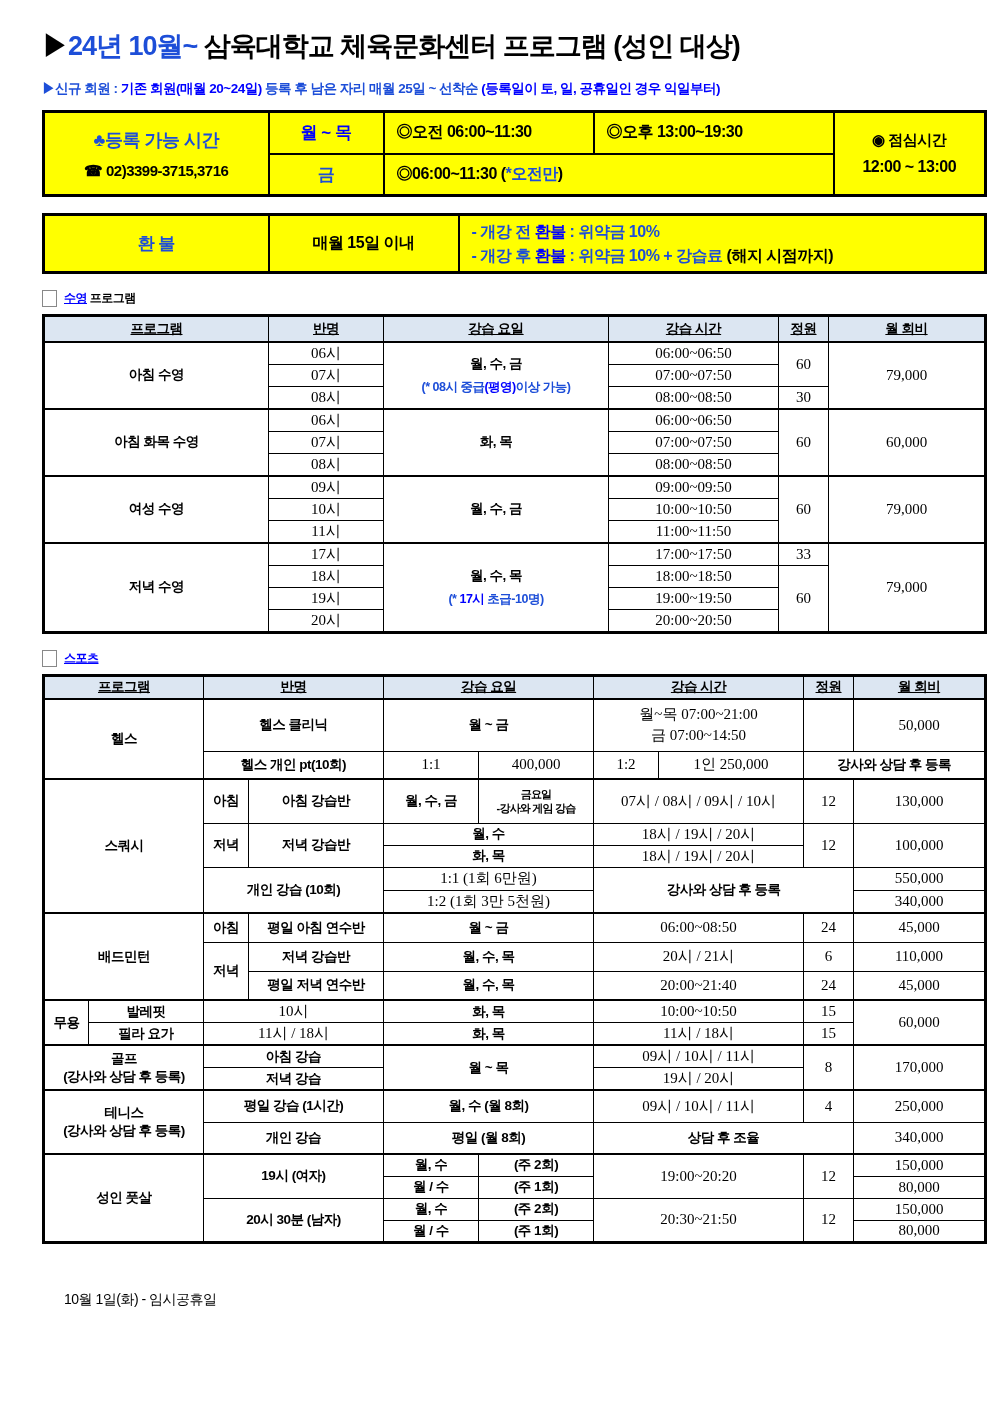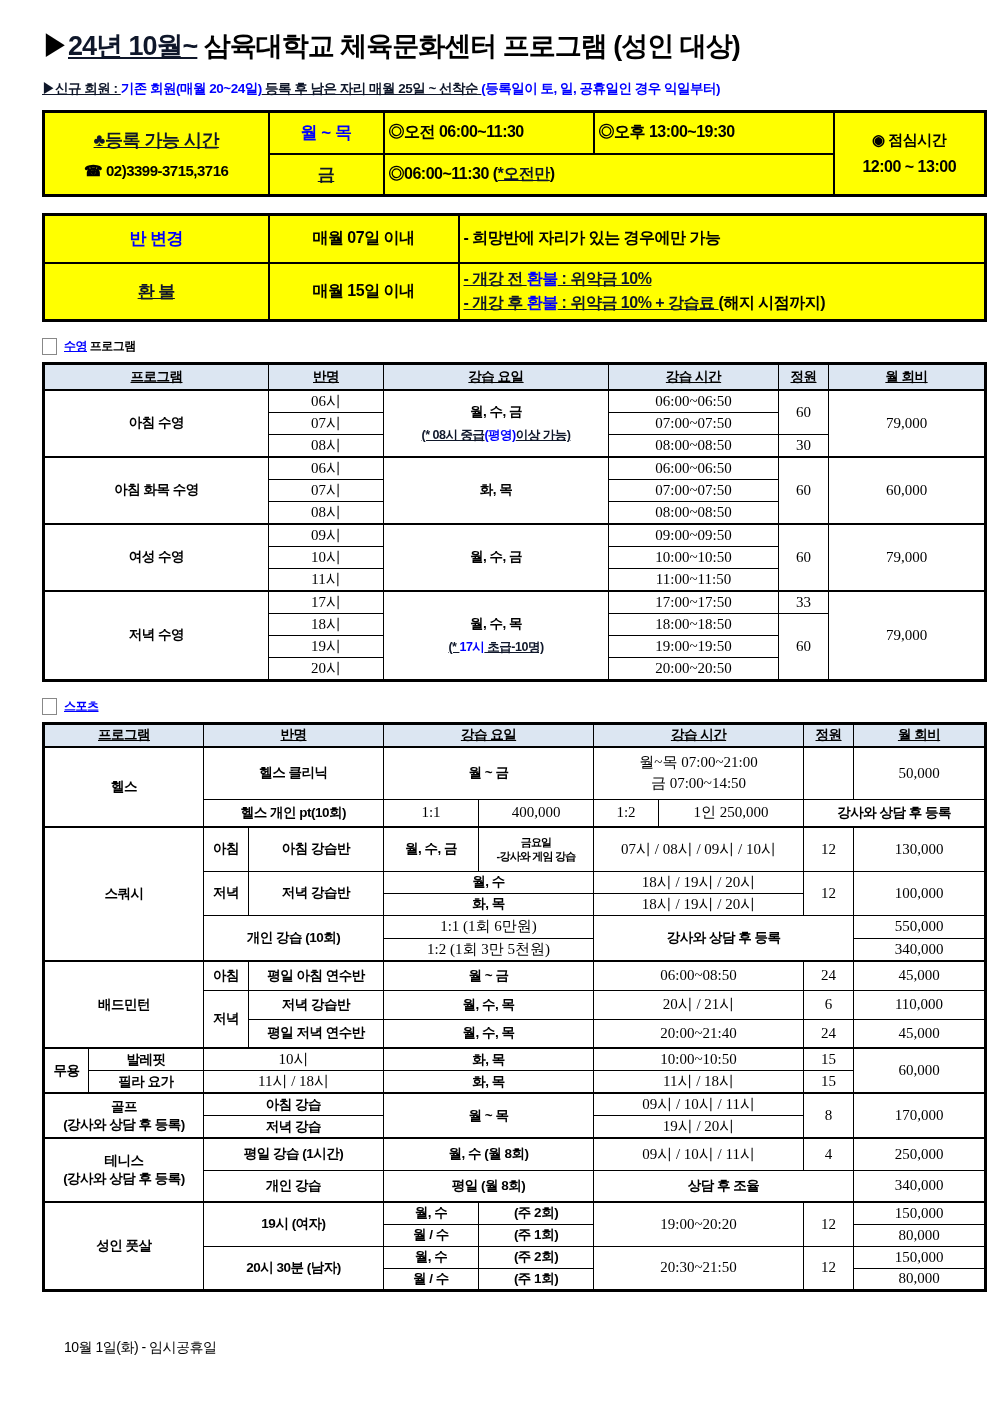--- a/index.html
+++ b/index.html
@@ -1,26 +1,26 @@
 <!DOCTYPE html>
 <html><head>
 <meta charset="utf-8">
 <style>
   html,body{margin:0;padding:0;background:#fff;}
   body{width:992px;height:1403px;font-family:"Liberation Sans",sans-serif;color:#000;overflow:hidden;}
   .page{padding:28px 8px 0 42px;}
   .title{font-size:27px;font-weight:bold;letter-spacing:-1px;white-space:nowrap;}
-  .red{color:#0f172a;text-decoration:underline;}
+  .red{color:#1d4ed8;}
   .blue{color:#0000ff;}
   .notice{margin-top:16px;font-size:13.5px;font-weight:bold;letter-spacing:-0.5px;white-space:nowrap;}
   table{border-collapse:collapse;table-layout:fixed;width:942px;}
   
   .ytab{border:3px solid #000;margin-top:12px;}
   .ytab td{border:2px solid #000;background:#ffff00;font-weight:bold;text-align:center;vertical-align:middle;padding:2px 4px;font-size:16px;letter-spacing:-0.5px;}
-  .ytab td.left{text-align:left;padding-left:4px;}
+  .ytab td.left{text-align:left;padding-left:12px;}
   .reg-label-line1{font-size:18px;margin-bottom:10px;}
   .reg-label-line2{font-size:15px;}
   .lunch1{font-size:15px;margin-bottom:8px;}
   .lunch2{font-size:16px;}
   .pol-desc div{line-height:24px;}
   
   .sect{margin-top:16px;font-size:12px;font-weight:bold;letter-spacing:-0.5px;display:flex;align-items:center;}
   .chk{display:inline-block;width:13px;height:15px;border:1.5px solid #888;background:#fff;margin-right:7px;}
   .sect .u{ text-decoration:underline;}
   
@@ -82,25 +82,20 @@
   </tbody>
     </table>
 
   <table class="ytab" style="margin-top:16px;">
     <colgroup>
         <col style="width:225px">
         <col style="width:190px">
         <col style="width:527px">
       </colgroup>
     <tbody>
-        <tr style="height:48px;">
-      <td class="blue" style="font-size:17px">반 변경</td>
-      <td>매월 07일 이내</td>
-      <td class="left">- 희망반에 자리가 있는 경우에만 가능</td>
-    </tr>
     <tr style="height:58px;">
       <td class="red" style="font-size:17px">환 불</td>
       <td>매월 15일 이내</td>
       <td class="left pol-desc">
         <div><span class="red">- 개강 전 </span><span class="blue">환불</span><span class="red"> : 위약금 10%</span></div>
         <div><span class="red">- 개강 후 </span><span class="blue">환불</span><span class="red"> : 위약금 10% + 강습료 </span><span>(해지 시점까지)</span></div>
       </td>
     </tr>
   </tbody>
     </table>

